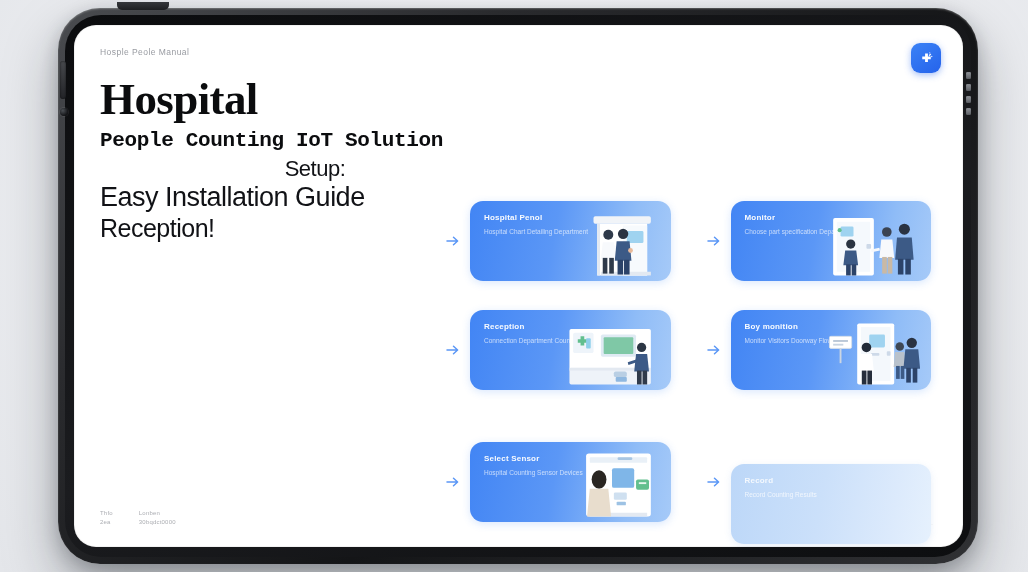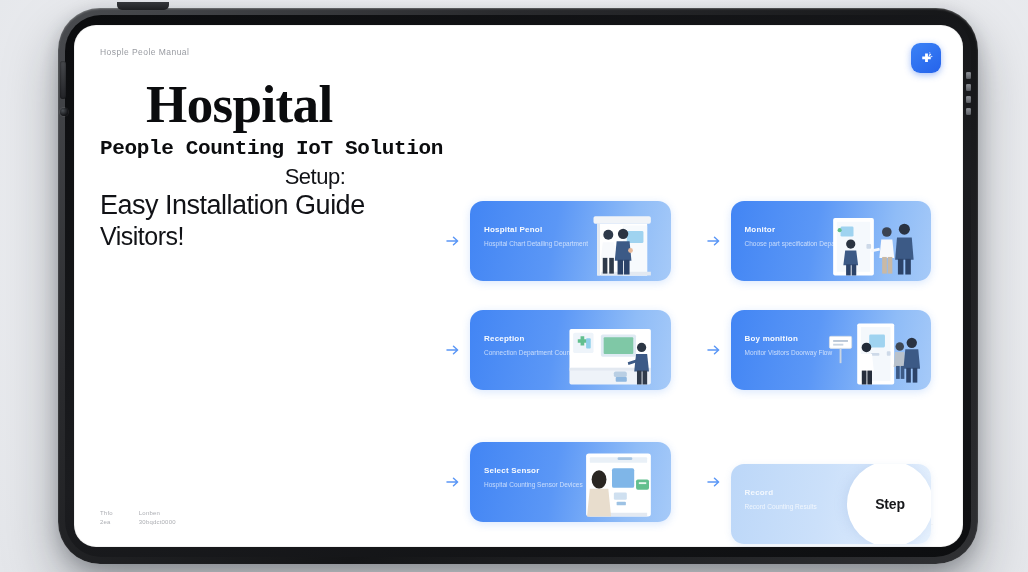--- a/index.html
+++ b/index.html
@@ -84,21 +84,21 @@
   }
 
   
   #headline{ position:absolute; left:26px; top:52px; width:430px; }
   .h-serif{
     font-family:"Liberation Serif", serif;
     color:#0b0c0e;
     font-weight:700;
     line-height:1.02;
   }
-  #title-main{ font-size:53px; letter-spacing:-.6px;margin-left:46px; }
+  #title-main{ font-size:45px; letter-spacing:-.6px; }
   #title-sub { font-size:21px; letter-spacing:-.35px; margin-top:7px;font-family:Liberation Mono, monospace; }
   .h-sans{
     font-family:"Liberation Sans", sans-serif;
     color:#111216;
     font-weight:400;
     line-height:1.17;
     letter-spacing:-.5px;
   }
   #title-line3{ font-size:22px; margin-top:5px;text-align:center; }
   #title-line4{ font-size:27px; }
@@ -125,21 +125,21 @@
     border-radius:13px;
     background:linear-gradient(100deg,#4285f4 0%,#5b97f6 42%,#8fbcf7 78%,#a6caf8 100%);
     overflow:hidden;
     box-shadow:0 2px 8px rgba(66,133,244,.20);
   }
   .card.faded{
     background:linear-gradient(100deg,#bcd7f8 0%,#cbe0fa 45%,#dceafc 80%,#e6f1fd 100%);
     box-shadow:0 2px 7px rgba(120,160,220,.16);
     margin-top:45px;
   }
-  .card-text{ position:absolute; left:14px; top:24px; width:110px; }
+  .card-text{ position:absolute; left:14px; top:12px; width:110px; }
   .card-title{
     font-size:8px; font-weight:700; color:#ffffff;
     letter-spacing:.2px; filter:blur(.5px); opacity:.96;
   }
   .card.faded .card-title{ color:#ffffff; opacity:.82; }
   .card-desc{
     margin-top:5px; font-size:6.5px; line-height:1.55;
     color:rgba(255,255,255,.68); filter:blur(.7px);
   }
   .card.faded .card-desc{ color:rgba(255,255,255,.75); }
@@ -203,21 +203,21 @@
         <circle cx="19.4" cy="9.1" r="1.0" fill="#ffffff" opacity=".85"></circle>
         <circle cx="16.6" cy="4.0" r="0.8" fill="#ffffff" opacity=".8"></circle>
       </svg>
     </div>
 
     <div id="headline">
       <div id="title-main" class="h-serif">Hospital</div>
       <div id="title-sub" class="h-serif">People Counting IoT Solution</div>
       <div id="title-line3" class="h-sans">Setup:</div>
       <div id="title-line4" class="h-sans">Easy Installation Guide</div>
-      <div id="title-line5" class="h-sans">Visitors!</div>
+      <div id="title-line5" class="h-sans">Reception!</div>
     </div>
 
     <div id="steps">
         <div class="step-cell">
           <svg class="arrow-icon" width="14" height="12" viewBox="0 0 14 12">
       <path d="M1 6h10M7.5 2.3L11.6 6l-4.1 3.7" stroke="#5b97f6" stroke-width="1.5" fill="none" stroke-linecap="round" stroke-linejoin="round"></path>
     </svg>
           <div class="card">
        <div class="card-text">
          <div class="card-title">Hospital Penol</div>
@@ -391,23 +391,20 @@
       <path d="M1 6h10M7.5 2.3L11.6 6l-4.1 3.7" stroke="#5b97f6" stroke-width="1.5" fill="none" stroke-linecap="round" stroke-linejoin="round"></path>
     </svg>
           <div class="card faded">
        <div class="card-text">
          <div class="card-title">Record</div>
          <div class="card-desc">Record Counting Results</div>
        </div>
        <div class="card-art">
          <svg viewBox="0 0 100 80" preserveAspectRatio="xMidYMax meet"></svg>
        </div>
-       <div id="step-bubble">
-            <span>Step</span>
-          </div>
      </div>
         </div>
       </div>
 
     <div id="footer">
       <div class="f-col">
         <div class="f-line">Thfo</div>
         <div class="f-line">2ea</div>
       </div>
       <div class="f-col">

